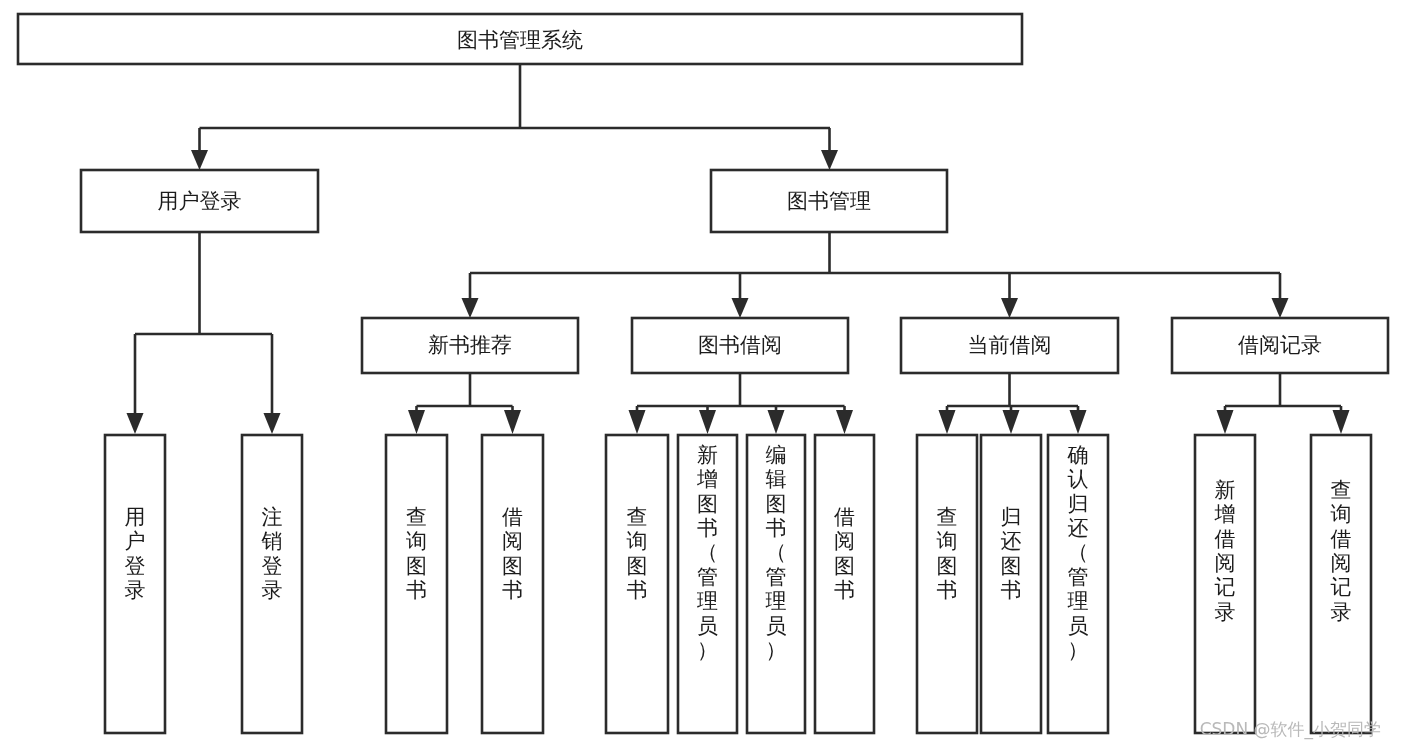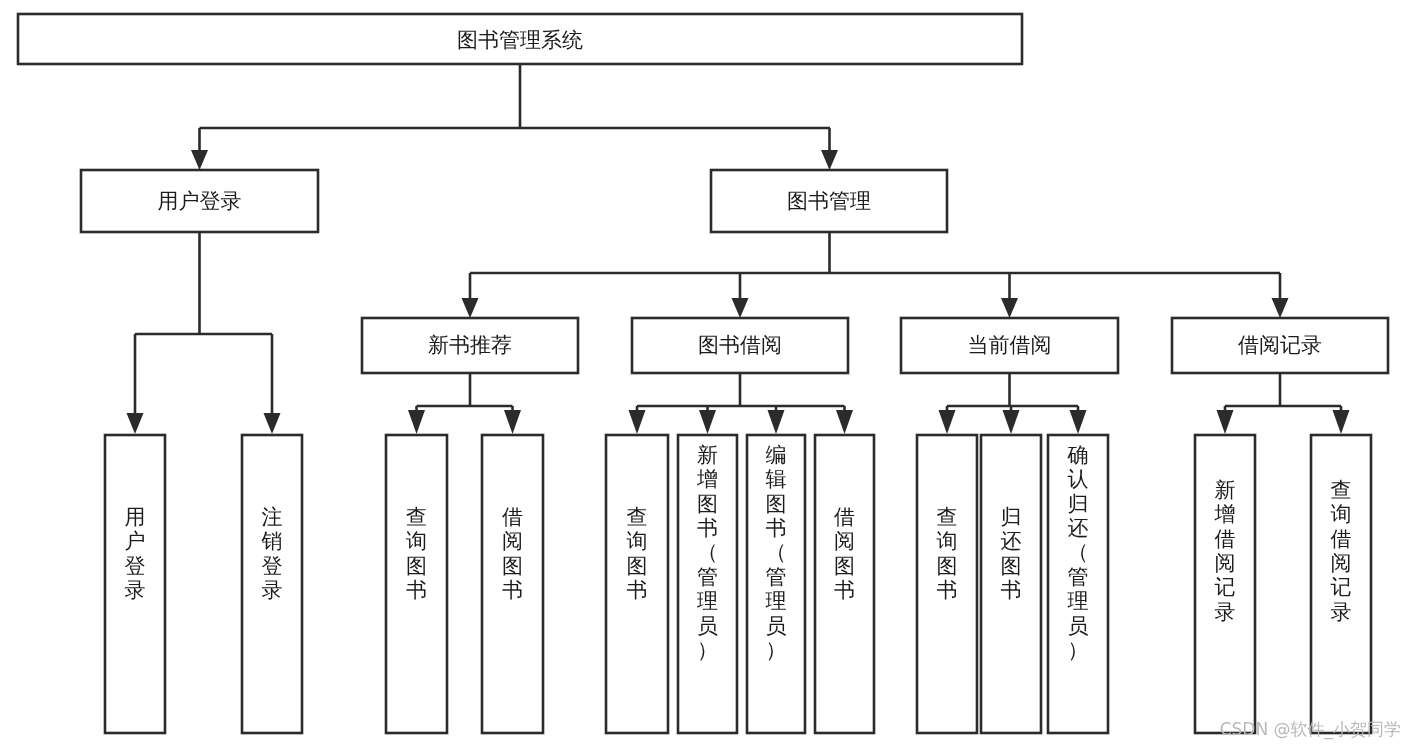--- a/index.html
+++ b/index.html
@@ -54,21 +54,21 @@
     font-size: 21px;
     line-height: 1.16;
     color: #1c1c1c;
     text-align: center;
     letter-spacing: 0;
     white-space: pre;
     pointer-events: none;
   }
   .watermark {
     position: absolute;
-    right: 4px;
+    right: 24px;
     bottom: 6px;
     font-family: "DejaVu Sans", "Liberation Sans", sans-serif;
     font-size: 17px;
     color: #b9b9b9;
     white-space: nowrap;
     pointer-events: none;
   }
 </style>
 </head>
 <body>

